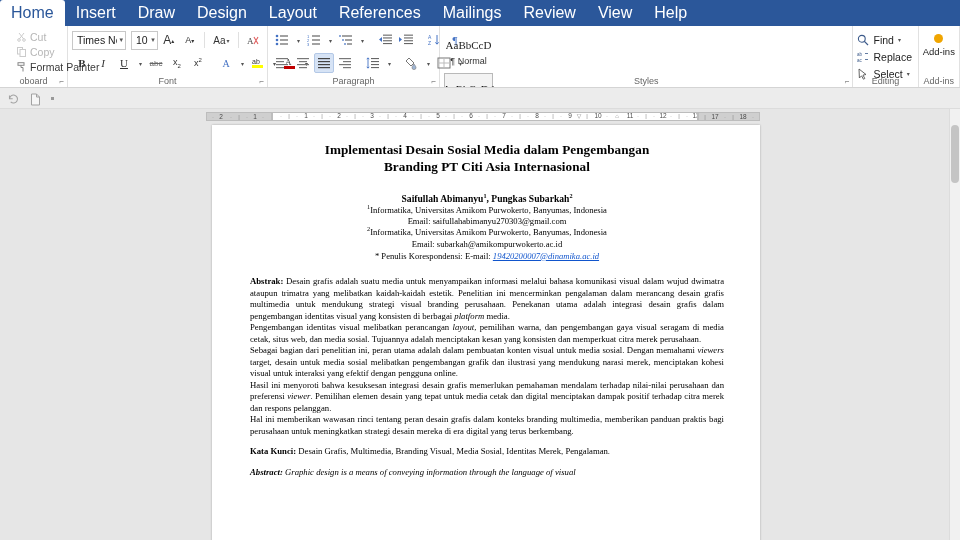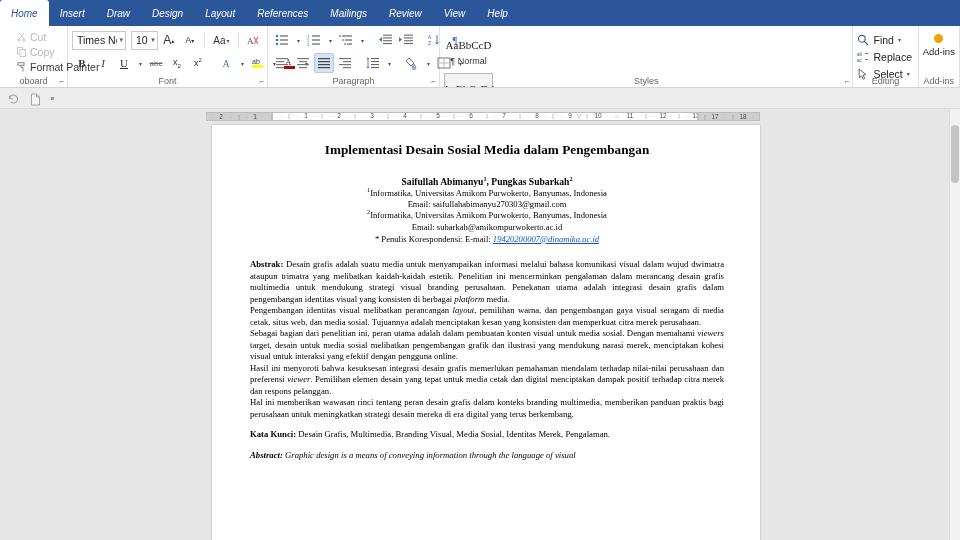--- a/index.html
+++ b/index.html
@@ -14,25 +14,24 @@
   .tabbar {
     height: 26px;
     background: #2b579a;
     display: flex;
     align-items: stretch;
     position: relative;
   }
   .tab {
     padding: 0 11px;
     display: flex; align-items: center;
-    font-size: 10px;
+    font-size: 16px;
     color: #ffffff;
     white-space: nowrap;
     cursor: default;
-    font-style: italic;
   }
   .tab.active {
     background: #ffffff;
     color: #2b579a;
     border-top-left-radius: 3px;
     border-top-right-radius: 3px;
   }
   .tellme {
     display: flex; align-items: center;
     gap: 7px;
@@ -750,20 +749,21 @@
       <span class="rtick" style="left:44px;top:0">18</span>
       <span class="rdot" style="left:54px;top:0">·</span>
     </div>
   </div>
 
   <div class="page">
     <div class="paper">
 
       <div class="doc-title">
         <div>Implementasi Desain Sosial Media dalam Pengembangan</div>
+        <div>Branding PT Citi Asia Internasional</div>
       </div>
 
       <div class="authors">
         <span>Saifullah Abimanyu</span><sup>1</sup><span>, Pungkas Subarkah</span><sup>2</sup>
       </div>
 
       <div class="affil">
         <sup>1</sup><span>Informatika, Universitas Amikom Purwokerto, Banyumas, Indonesia</span>
       </div>
       <div class="affil">Email: saifullahabimanyu270303@gmail.com</div>

